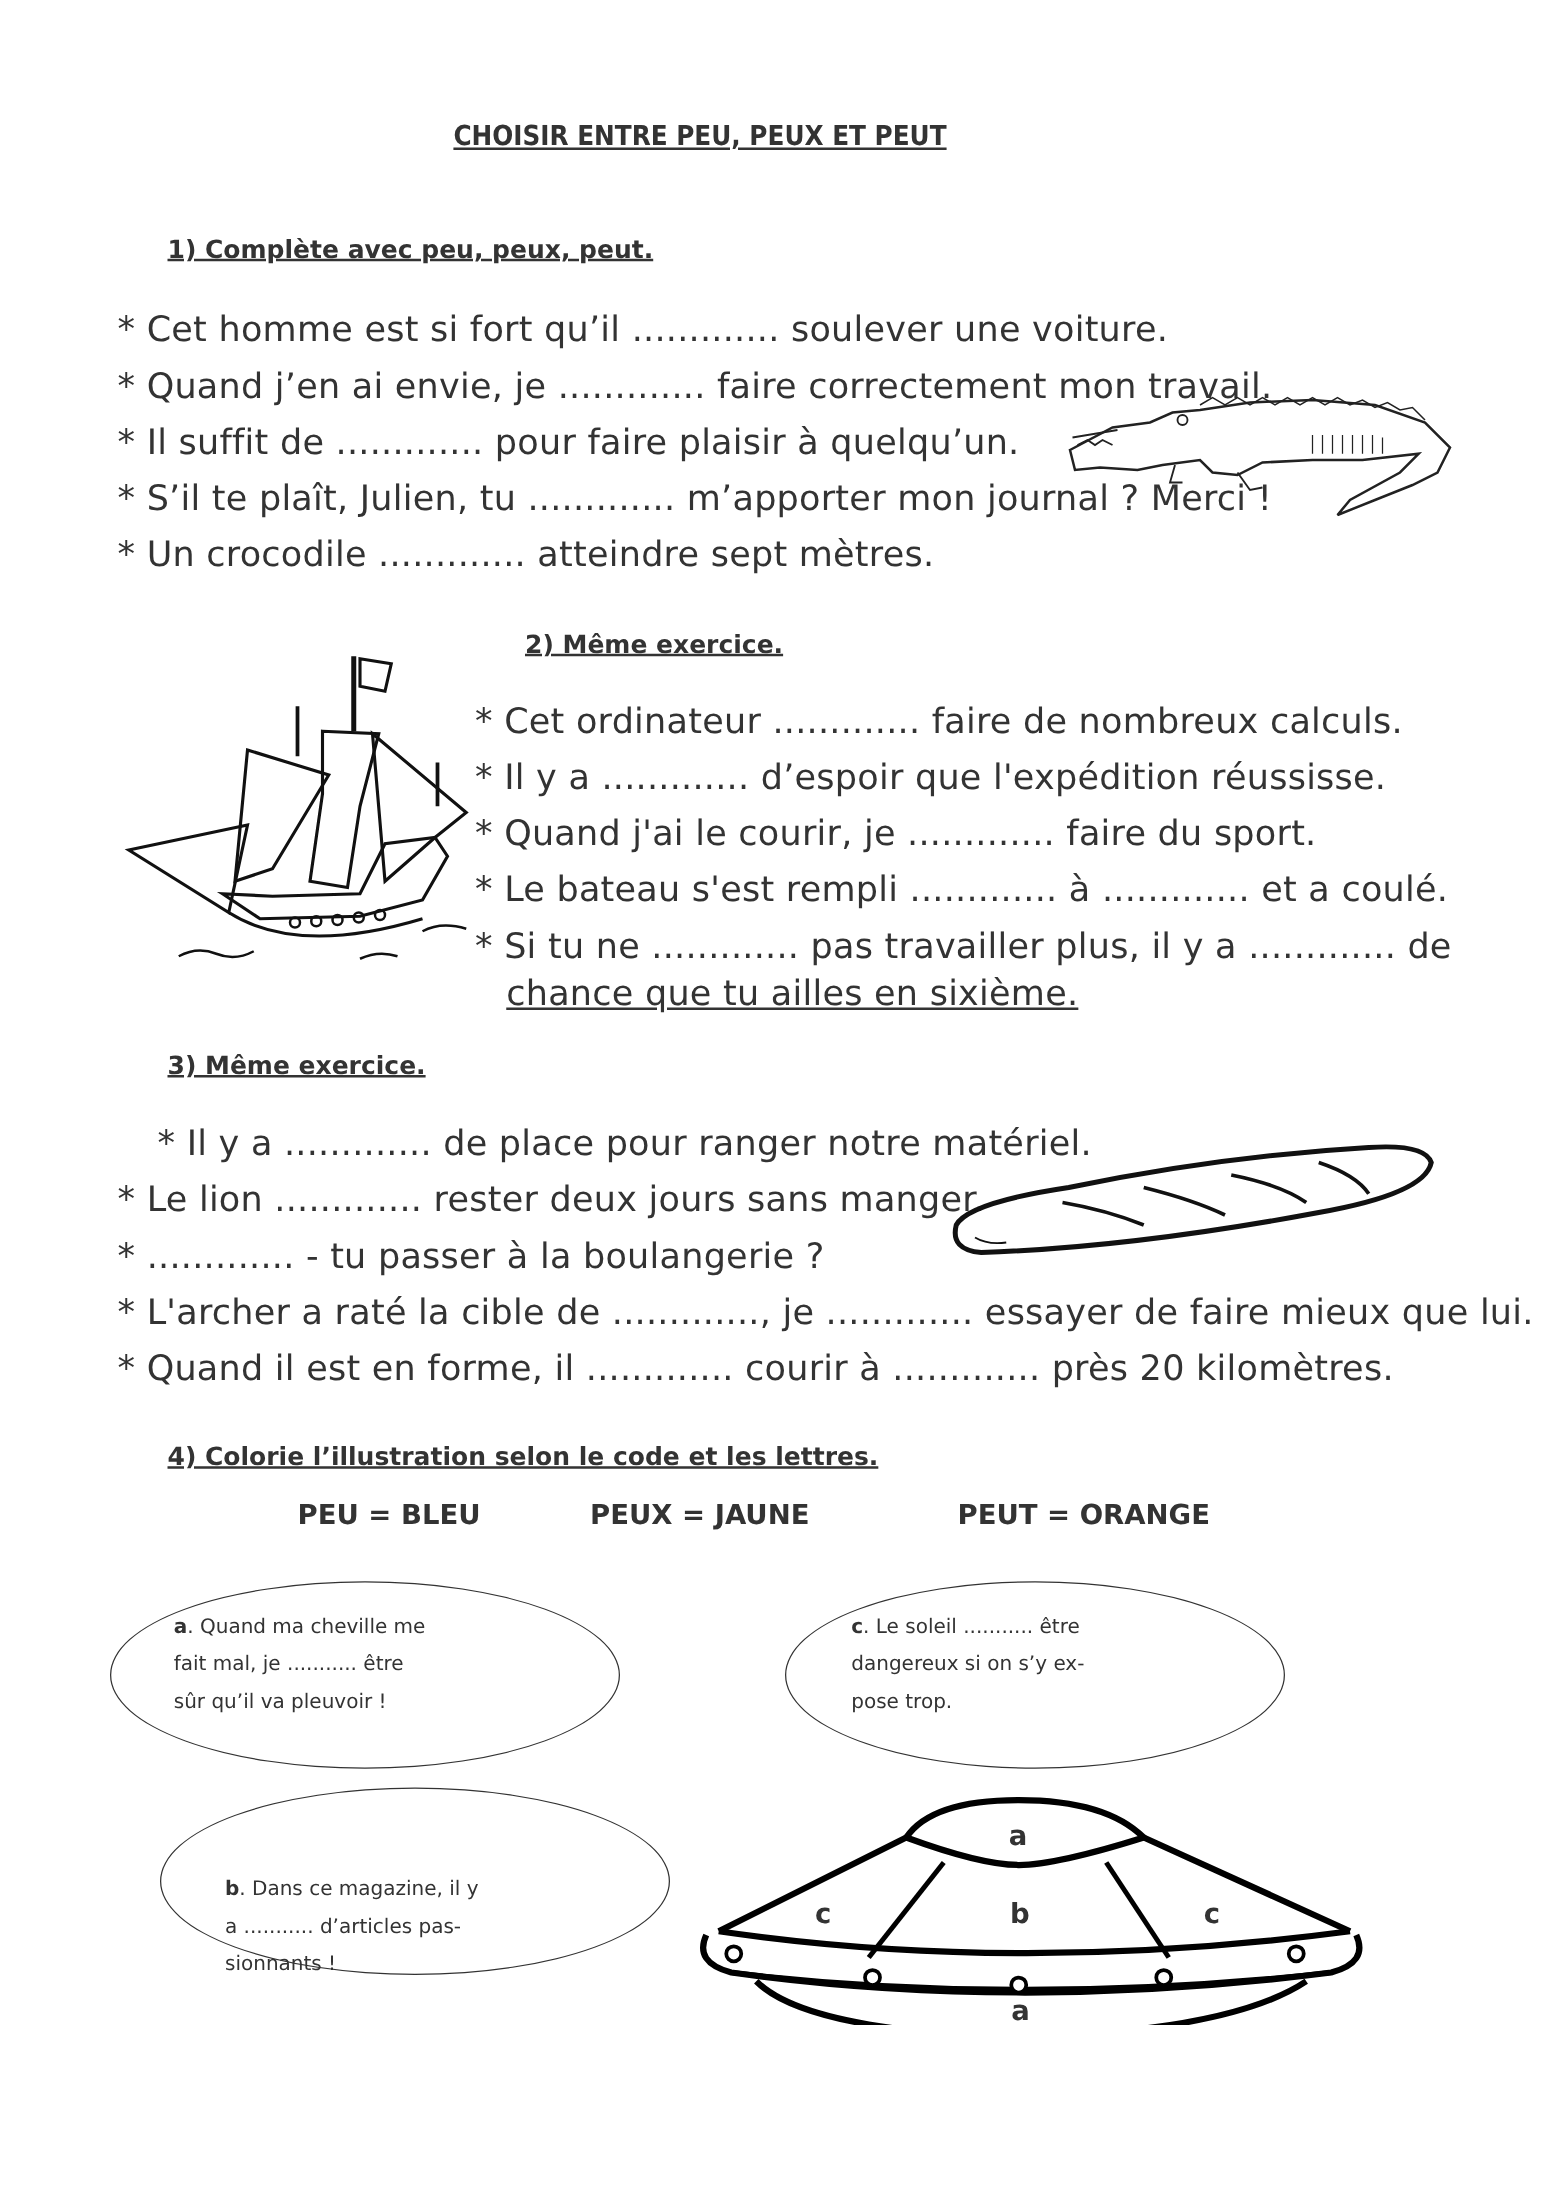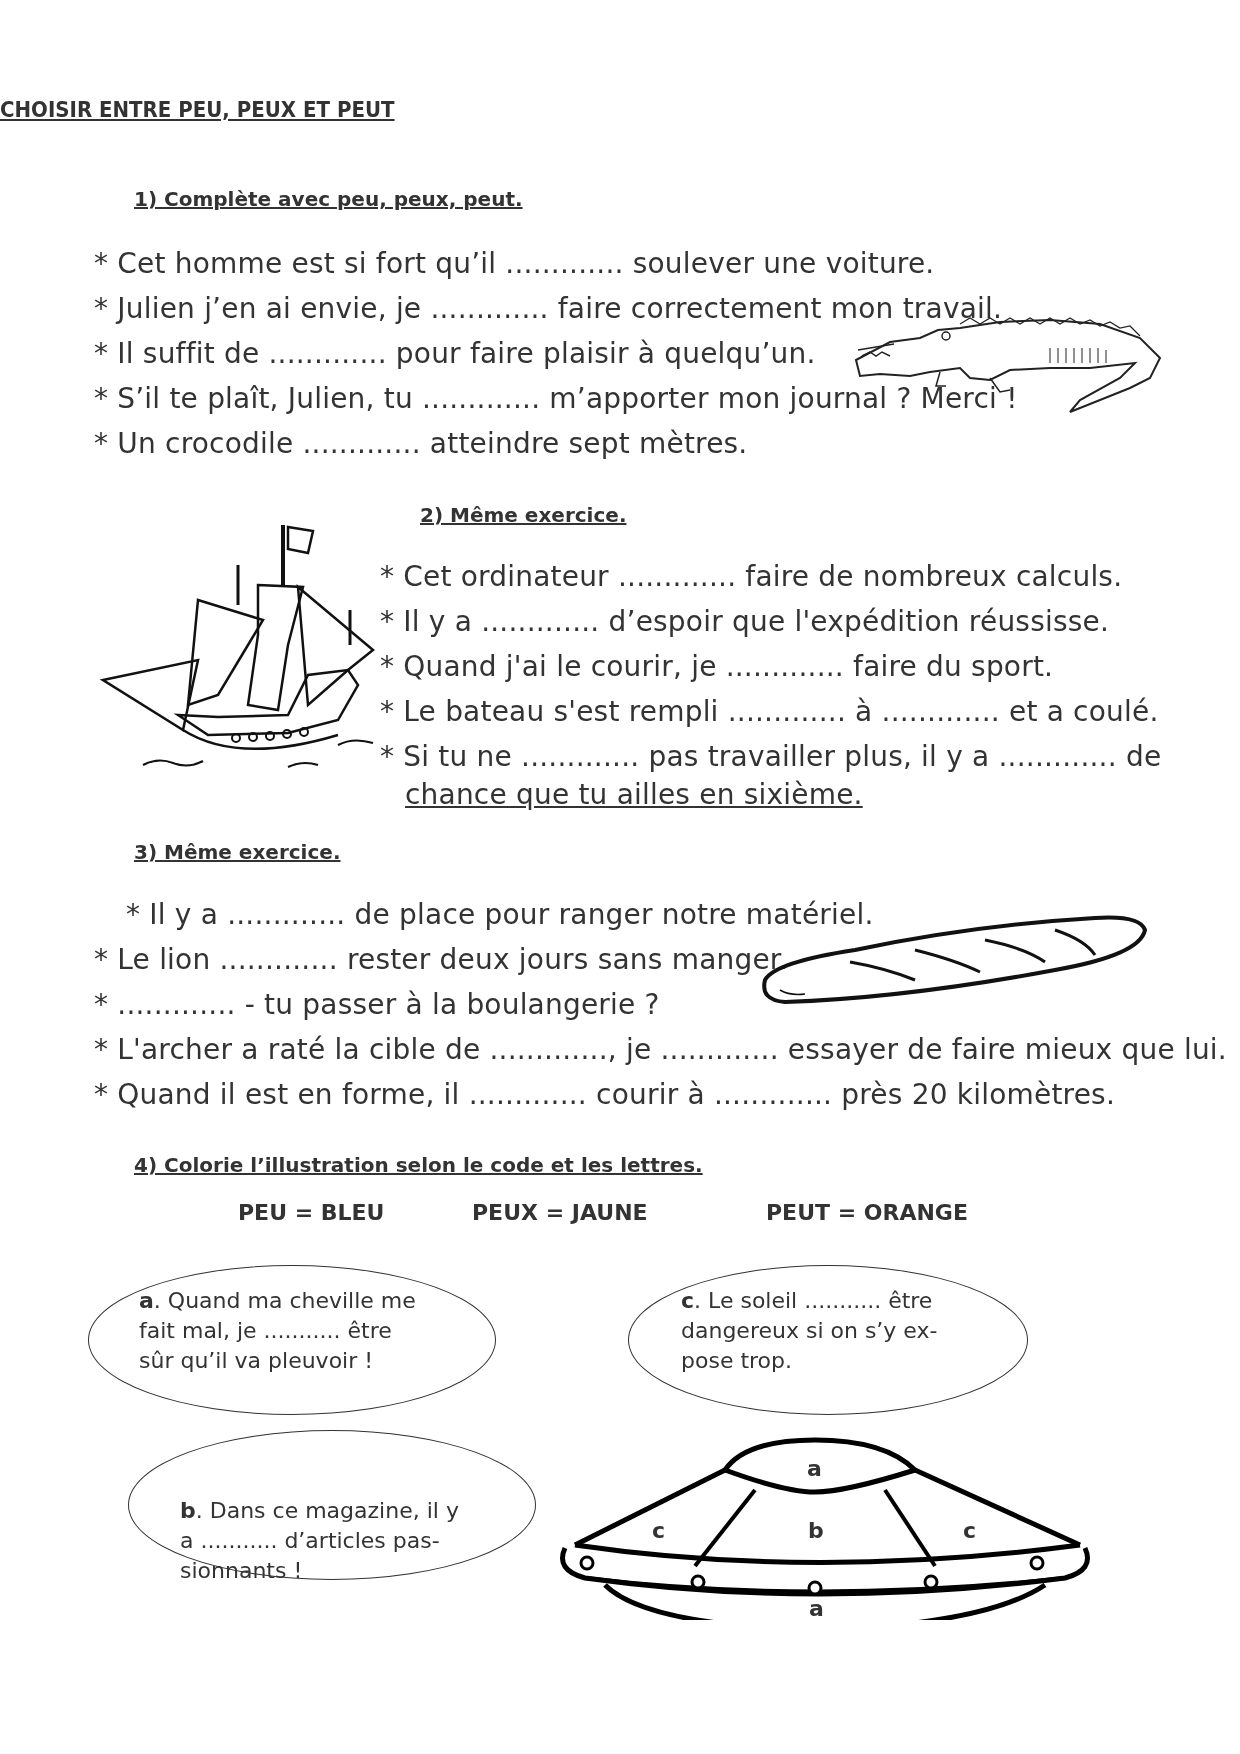--- a/index.html
+++ b/index.html
@@ -1,37 +1,37 @@
 <!DOCTYPE html>
 <html><head>
 <meta charset="utf-8">
 <style>
   html, body { margin:0; padding:0; background:#ffffff; }
   body { width:1240px; height:1754px; position:relative; overflow:hidden;
          font-family:"DejaVu Sans","Liberation Sans",sans-serif; color:#333333; }
-  .title { position:absolute; top:97px; left:0; width:1120px; text-align:left;
+  .title { position:absolute; top:97px; left:0; width:1120px; text-align:center;
            font-family:"DejaVu Sans Condensed","DejaVu Sans",sans-serif; font-weight:bold;
            font-size:22px; text-decoration:underline; letter-spacing:0px; }
   .heading { position:absolute; font-weight:bold; font-size:20px; text-decoration:underline;
              font-family:"DejaVu Sans",sans-serif;margin-left:40px; }
   .line { position:absolute; font-size:28px; white-space:nowrap; letter-spacing:0.2px; }
   .code { position:absolute; font-weight:bold; font-size:22px; white-space:nowrap; }
   .bubble { position:absolute; border:1.5px solid #333; border-radius:50%; box-sizing:border-box; }
-  .bubble-text { position:absolute; font-size:22px; line-height:30px; }
+  .bubble-text { position:absolute; font-size:16px; line-height:30px; }
   .bubble-text b { font-weight:bold; }
   svg { position:absolute; }
 </style>
 </head>
 <body>
 
 <div class="title">CHOISIR ENTRE PEU, PEUX ET PEUT</div>
 
 <div class="heading" style="top:187px;left:94px;">1) Complète avec peu, peux, peut.</div>
 <div class="line" style="top:247px;left:94px;">* Cet homme est si fort qu’il ............. soulever une voiture.</div>
-<div class="line" style="top:292px;left:94px;">* Julien j’en ai envie, je ............. faire correctement mon travail.</div>
+<div class="line" style="top:292px;left:94px;">* Quand j’en ai envie, je ............. faire correctement mon travail.</div>
 <div class="line" style="top:337px;left:94px;">* Il suffit de ............. pour faire plaisir à quelqu’un.</div>
 <div class="line" style="top:382px;left:94px;">* S’il te plaît, Julien, tu ............. m’apporter mon journal ? Merci !</div>
 <div class="line" style="top:427px;left:94px;">* Un crocodile ............. atteindre sept mètres.</div>
 
 <svg style="left:850px;top:308px;" width="320" height="105" viewBox="0 0 320 105">
   <path d="M6,52 L40,34 L70,30 L88,22 L110,20 L150,14 L200,12 L250,16 L290,30 L310,50 L300,70 L280,80 L250,92 L220,104 L230,92 L270,70 L285,55 L240,60 L200,60 L160,62 L140,72 L120,70 L110,60 L80,64 L60,68 L30,66 L10,68 Z" fill="none" stroke="#222" stroke-width="2"></path>
   <path d="M8,42 L44,36 M12,48 L20,44 L26,48 L32,44 L40,48" fill="none" stroke="#222" stroke-width="1.5"></path>
   <circle cx="96" cy="28" r="4" fill="none" stroke="#222" stroke-width="1.5"></circle>
   <path d="M110,16 L120,10 L130,16 L140,10 L150,16 L160,10 L170,16 L180,10 L190,16 L200,10 L210,16 L220,10 L230,16 L240,12 L250,18 L260,14 L270,20 L280,18 L290,28" fill="none" stroke="#222" stroke-width="1.2"></path>
   <path d="M200,40 L200,55 M208,40 L208,55 M216,40 L216,55 M224,40 L224,55 M232,40 L232,55 M240,40 L240,55 M248,40 L248,55 M256,42 L256,55" fill="none" stroke="#222" stroke-width="1"></path>

